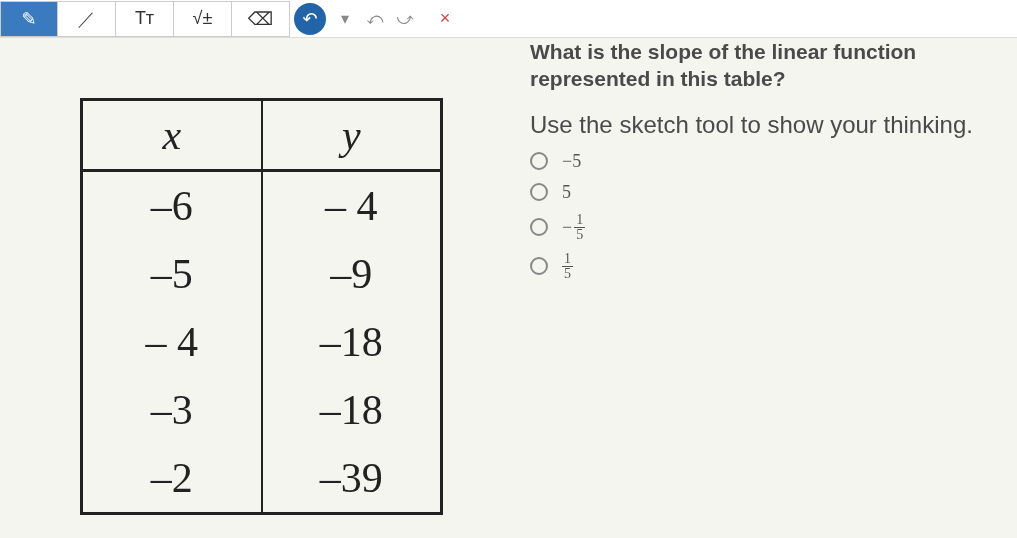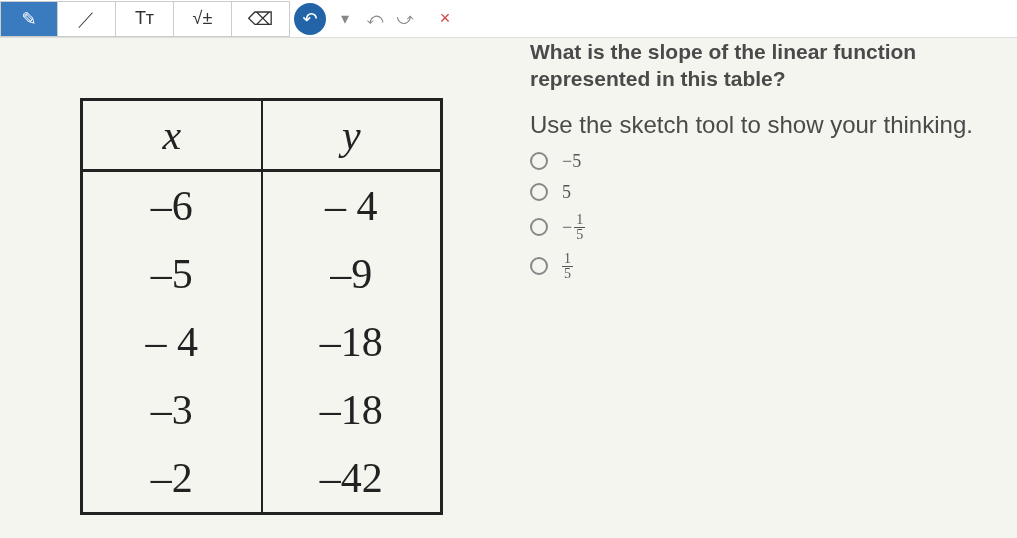--- a/index.html
+++ b/index.html
@@ -215,21 +215,21 @@
       <tr>
         <td>– 4</td>
         <td>–18</td>
       </tr>
       <tr>
         <td>–3</td>
         <td>–18</td>
       </tr>
       <tr>
         <td>–2</td>
-        <td>–42</td>
+        <td>–39</td>
       </tr>
     </tbody>
       </table>
   </div>
 
   <div class="right-panel">
     <div class="question">What is the slope of the linear function represented in this table?</div>
     <div class="instruction">Use the sketch tool to show your thinking.</div>
     <ul class="options">
       <li class="option">

